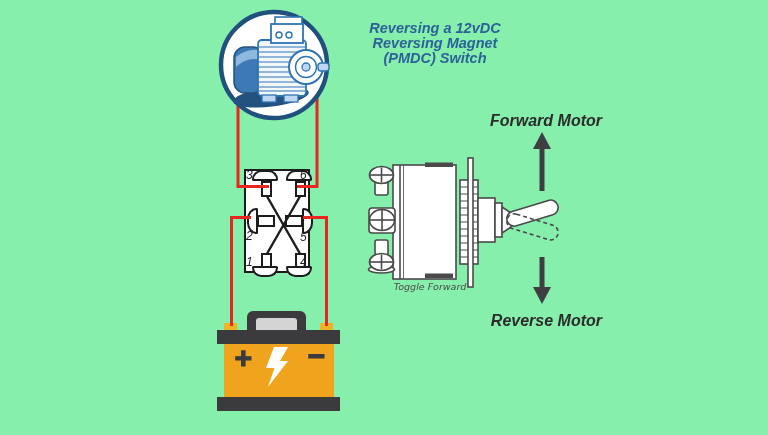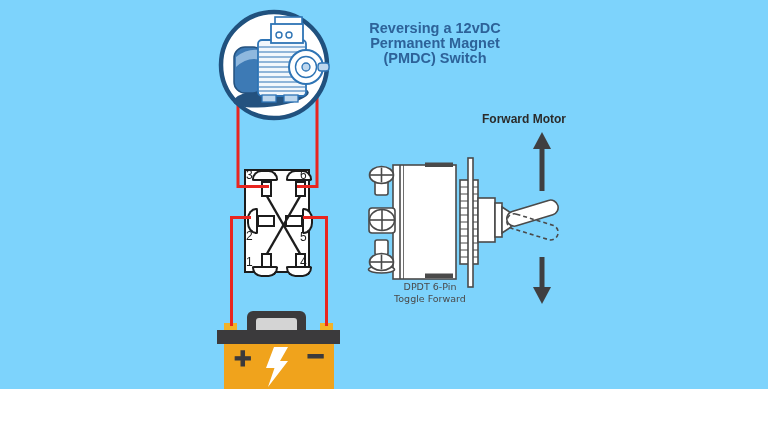--- a/index.html
+++ b/index.html
@@ -1,17 +1,17 @@
 <!DOCTYPE html>
 <html><head>
 <meta charset="utf-8">
 <style>
   html,body{margin:0;padding:0;background:#ffffff;}
-  .canvas{position:relative;width:768px;height:389px;background:#7dd3fc;overflow:hidden;
-          font-family:"Liberation Sans",sans-serif;}
+  .canvas{position:relative;width:768px;height:435px;background:#86efac;overflow:hidden;
+          font-family:"Liberation Sans",sans-serif;font-style:italic;}
   .abs{position:absolute;}
 
   
   .title{left:330px;top:21px;width:210px;text-align:center;color:#2D6299;
          font-weight:bold;font-size:14.5px;line-height:15px;z-index:2;}
   .title span{display:block;}
 
   
   .motor-badge{left:218px;top:9px;width:112px;height:112px;z-index:6;}
 
@@ -38,35 +38,35 @@
   .bat-sign{color:#3B3A3C;font-weight:900;font-size:30px;line-height:30px;z-index:2;
             -webkit-text-stroke:1.2px #3B3A3C;}
 
   
   .toggle-art{left:360px;top:150px;z-index:1;}
   .caption{left:368px;top:281px;width:124px;text-align:center;color:#4a4a4a;
            font-family:"DejaVu Sans",sans-serif;font-size:9.5px;line-height:11.5px;z-index:2;}
   .caption span{display:block;}
 
   
-  .dir-label{width:120px;text-align:left;color:#2b2b2b;font-weight:bold;font-size:12px;z-index:2;}
+  .dir-label{width:120px;text-align:right;color:#2b2b2b;font-weight:bold;font-size:16px;z-index:2;}
   .fwd{left:482px;top:112px;}
   .rev{left:482px;top:312px;}
 
   
   .wire-layer{left:0;top:0;z-index:3;pointer-events:none;}
 </style>
 </head>
 <body>
 
 <div class="canvas">
 
   <div class="abs title">
     <span>Reversing a 12vDC</span>
-    <span>Permanent Magnet</span>
+    <span>Reversing Magnet</span>
     <span>(PMDC) Switch</span>
   </div>
 
   <div class="abs switch-box"></div>
 
   <div class="term stem-v" style="left:261px;top:181px;"></div>
   <div class="term cap-top" style="left:252px;top:170px;"></div>
   <div class="term stem-v" style="left:295px;top:181px;"></div>
   <div class="term cap-top" style="left:286px;top:170px;"></div>
 
@@ -152,25 +152,25 @@
     <g transform="rotate(-17 150 70)">
       <rect x="147" y="62.5" width="53" height="15" rx="7.5" fill="#ffffff"></rect>
     </g>
 
     <g transform="rotate(17 150 70)">
       <rect x="147" y="62.5" width="53" height="15" rx="7.5" stroke-dasharray="4 3"></rect>
     </g>
   </svg>
 
   <div class="abs caption">
-    <span>DPDT 6-Pin</span>
     <span>Toggle Forward</span>
   </div>
 
   <div class="abs dir-label fwd">Forward Motor</div>
+  <div class="abs dir-label rev">Reverse Motor</div>
 
   <svg class="abs wire-layer" width="768" height="435" viewBox="0 0 768 435" fill="none">
 
     <path d="M238,96 V186.5 H269" stroke="#E8251F" stroke-width="3"></path>
     <path d="M317,96 V186.5 H297" stroke="#E8251F" stroke-width="3"></path>
 
     <path d="M251,217.5 H231.5 V326" stroke="#E8251F" stroke-width="3"></path>
     <path d="M303,217.5 H326.5 V326" stroke="#E8251F" stroke-width="3"></path>
 
     <line x1="266.5" y1="195.5" x2="300.5" y2="254.5" stroke="#1c1c1c" stroke-width="2.4"></line>

